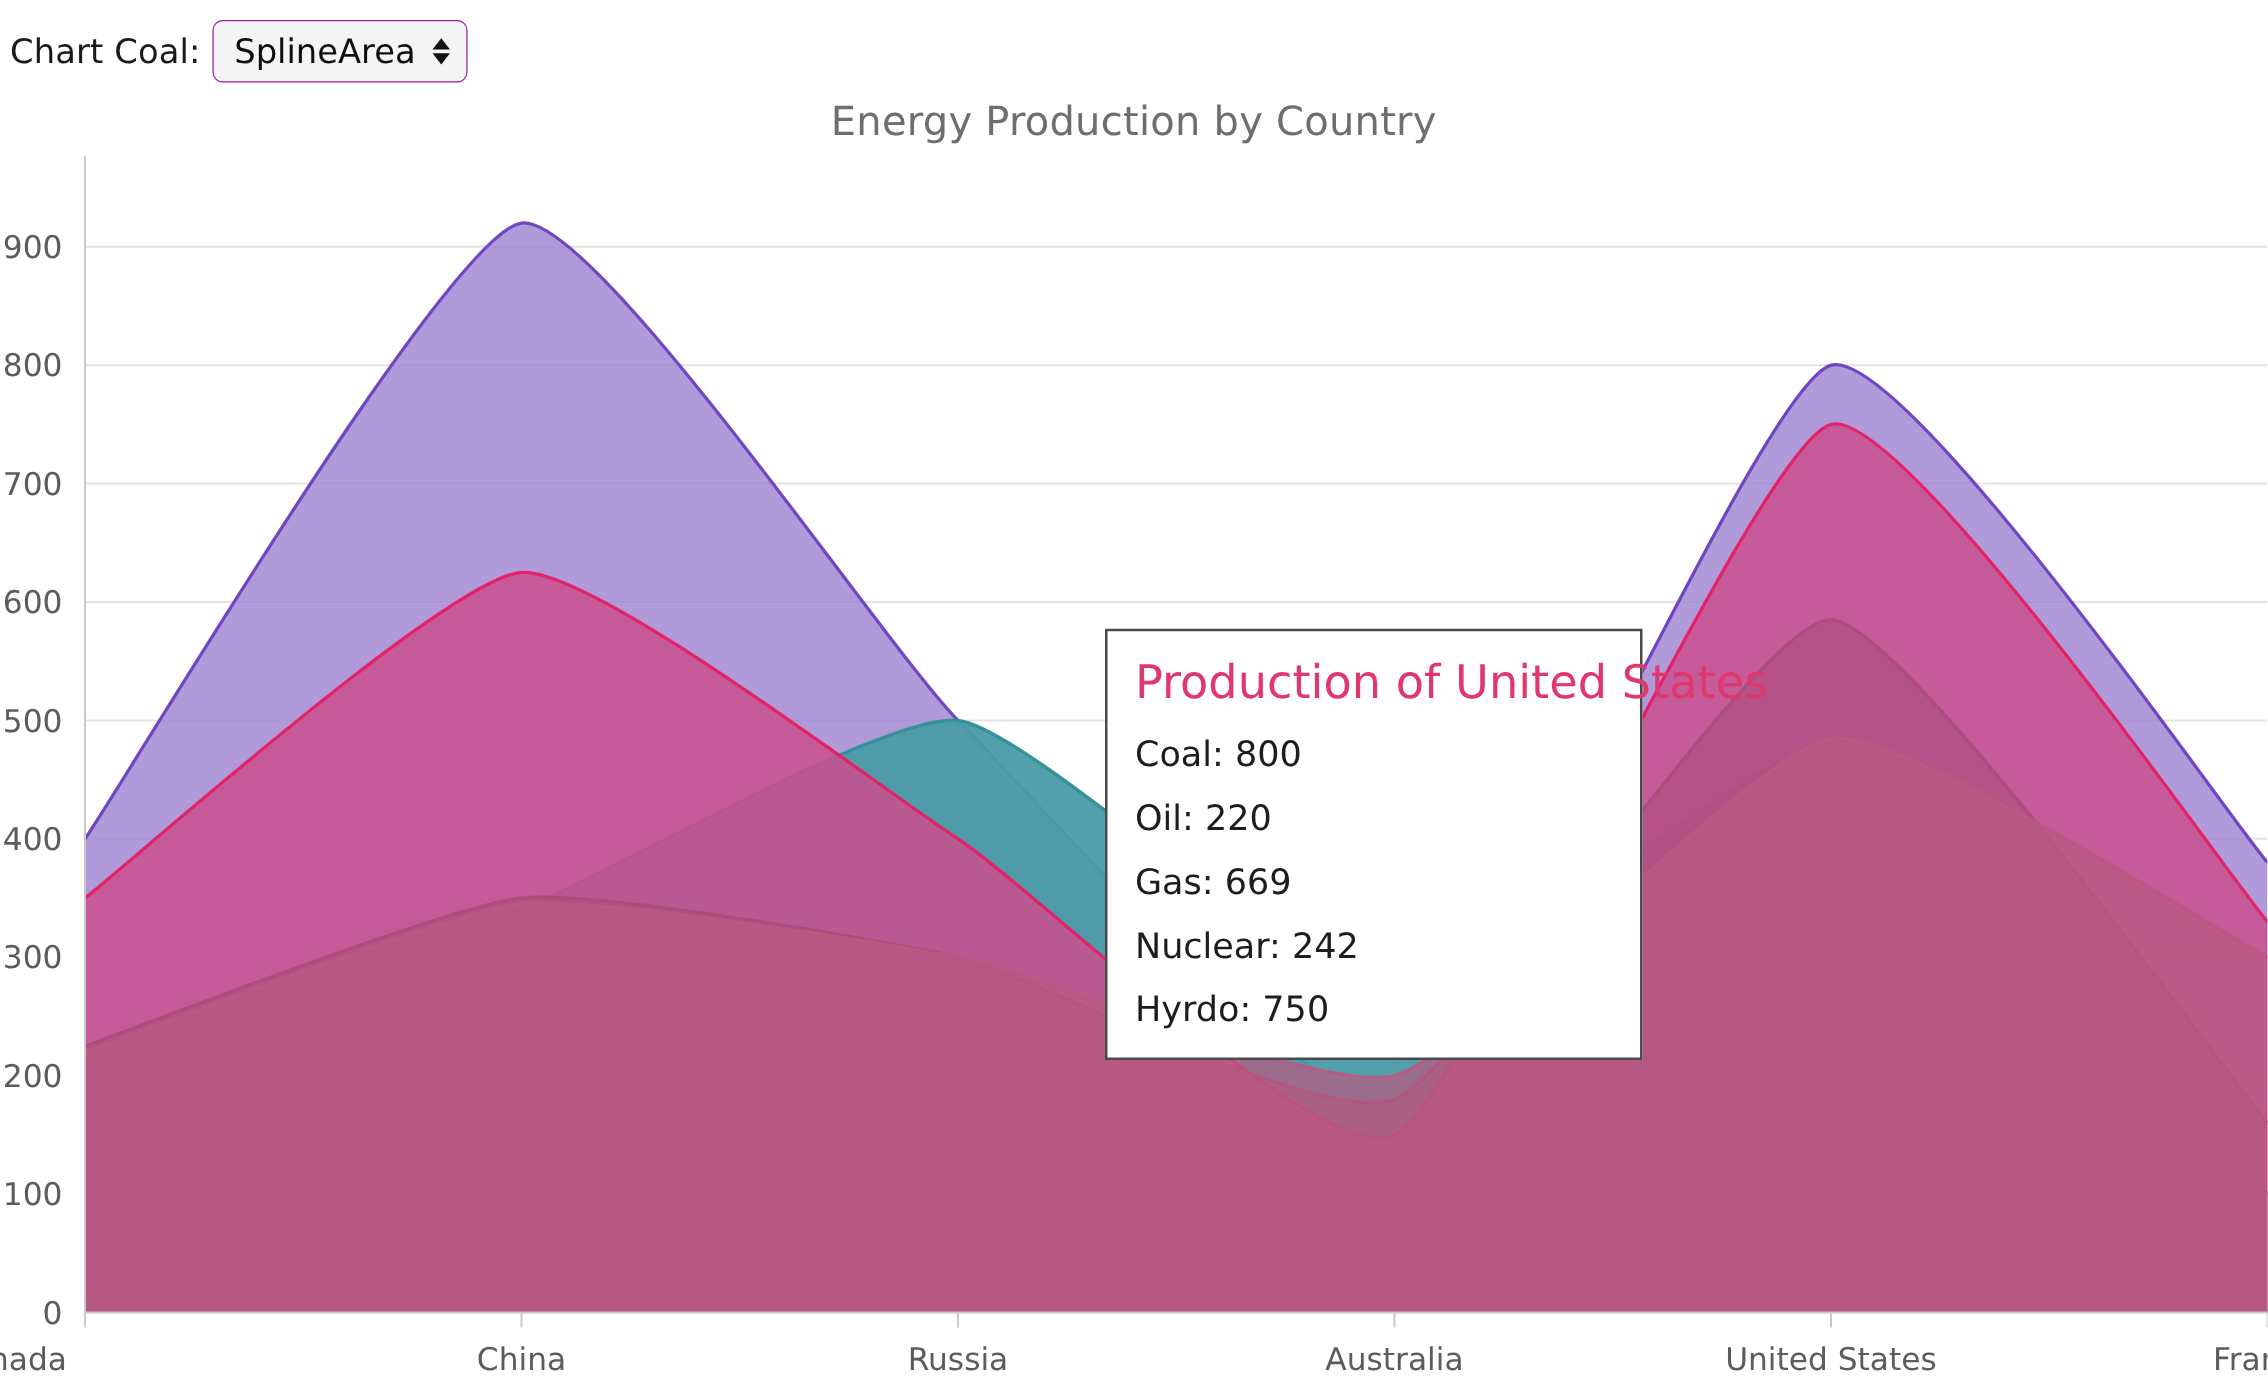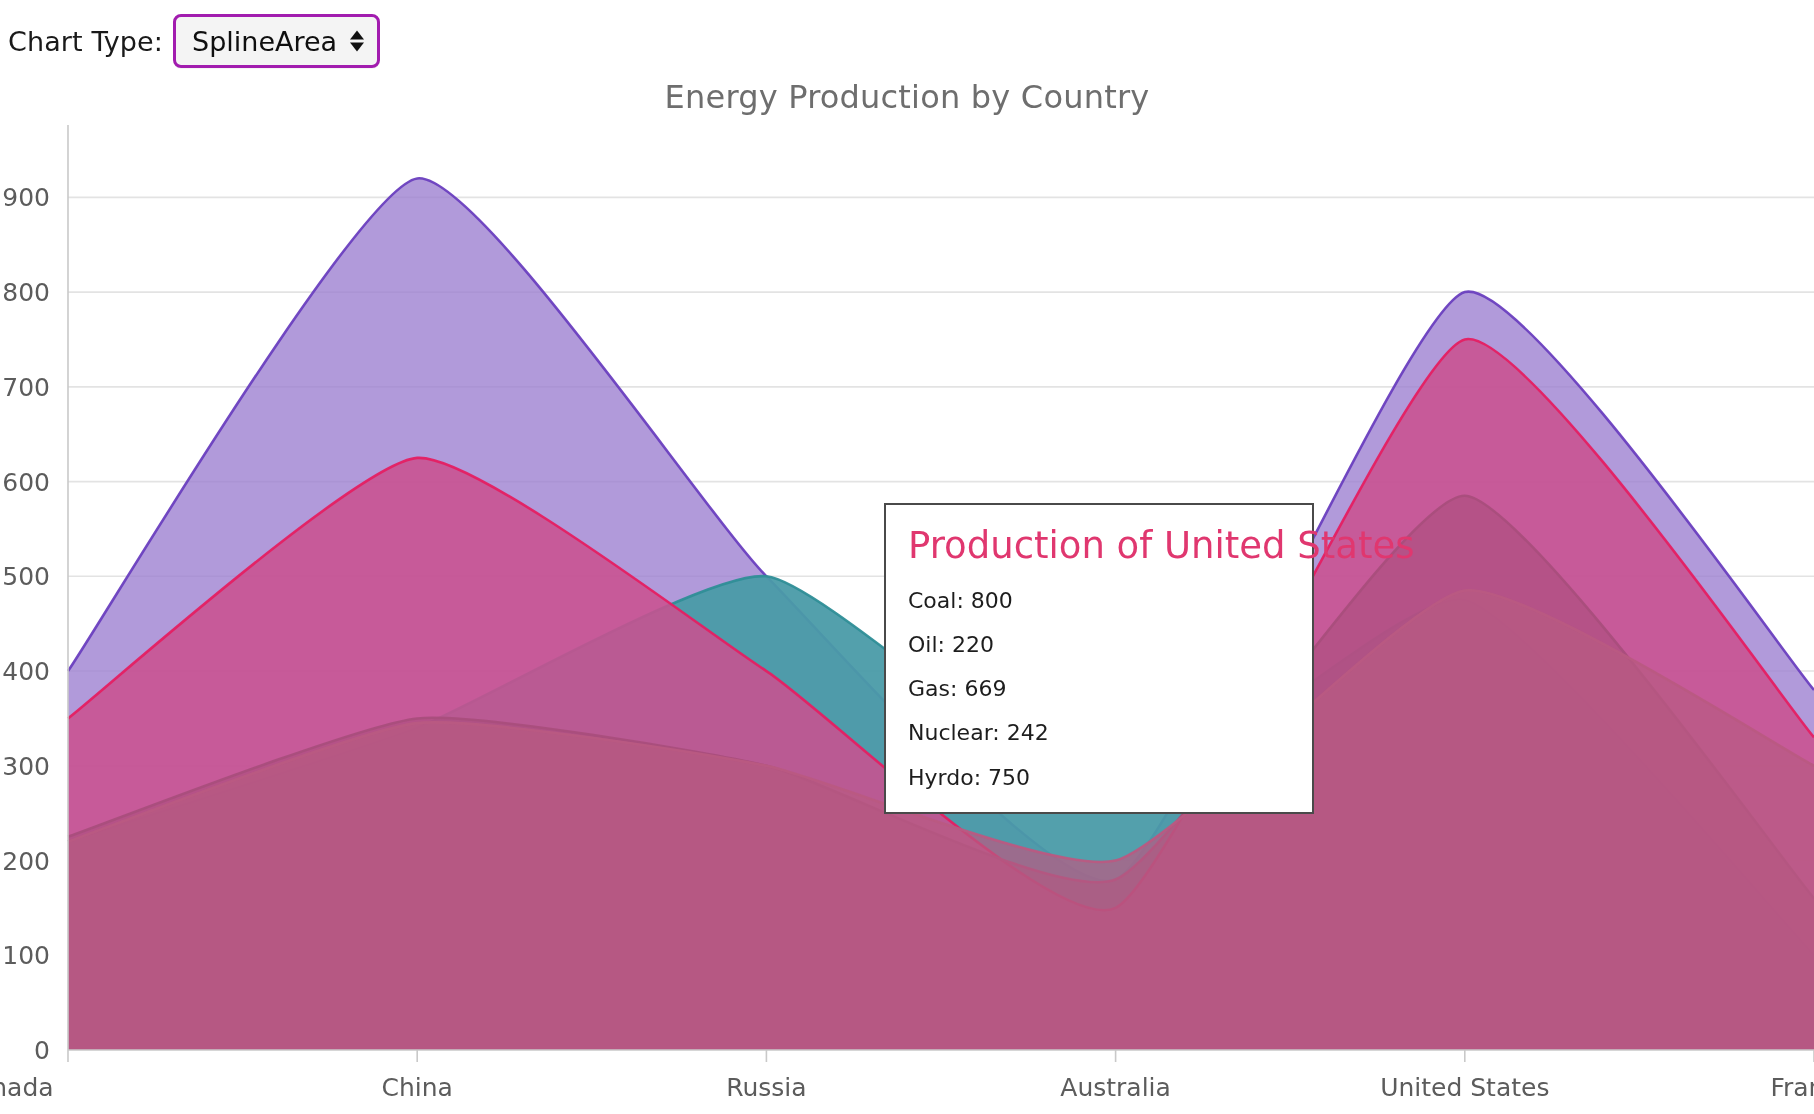--- a/index.html
+++ b/index.html
@@ -18,21 +18,21 @@
     display:flex;align-items:center;
     padding-left:8px;box-sizing:border-box;
   }
   .toolbar-label{
     font-size:27px;color:#1a1a1a;
     margin-right:10px;letter-spacing:0.1px;
   }
   .select-wrap{
     position:relative;display:inline-flex;align-items:center;
     background:#f4f4f4;
-    border:3px solid #a21caf;
+    border:1px solid #a21caf;
     border-radius:8px;
     height:48px;
     padding:0 40px 0 16px;
     box-shadow:0 1px 0 rgba(0,0,0,0.04);
     cursor:pointer;
   }
   .select-value{font-size:27px;color:#0f0f0f;line-height:1;}
   .spinner{
     position:absolute;right:13px;top:50%;transform:translateY(-50%);
     display:flex;flex-direction:column;align-items:center;justify-content:center;
@@ -82,34 +82,34 @@
   }
   .tt-header{
     color:#e0376f;
     font-size:37px;
     margin-bottom:20px;
     line-height:1.15;
     white-space:nowrap;
   }
   .tt-row{
     color:#1d1d1d;
-    font-size:22px;
+    font-size:28px;
     line-height:1.15;
     margin-bottom:19px;
     white-space:nowrap;
   }
   .tt-row:last-child{margin-bottom:0;}
 </style>
 </head>
 <body>
 
 <div class="app">
 
   <div class="toolbar">
-    <span class="toolbar-label">Chart Type:</span>
+    <span class="toolbar-label">Chart Coal:</span>
     <div class="select-wrap">
       <span class="select-value">SplineArea</span>
       <span class="spinner">
         <i class="up"></i>
           <i class="down"></i>
       </span>
     </div>
   </div>
 
   <div class="chart-title">Energy Production by Country</div>

